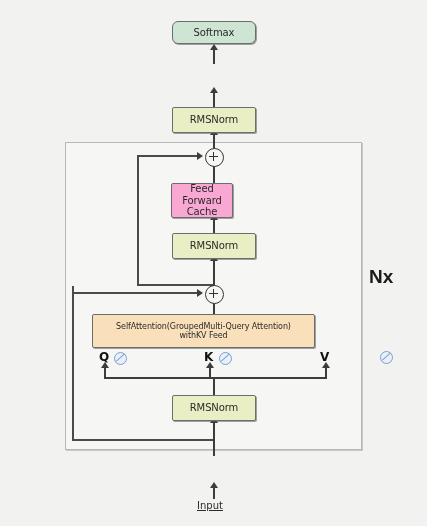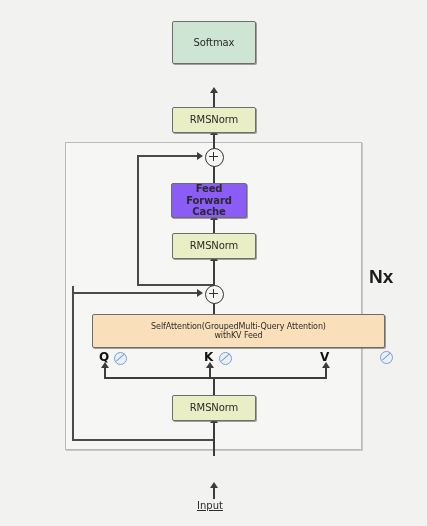--- a/index.html
+++ b/index.html
@@ -112,21 +112,21 @@
 <body style="background: rgb(242, 242, 240);">
 
 <div id="stage">
 
   <div class="block-frame" style="left:65px;top:142px;width:297px;height:308px;"></div>
 
   <div class="nx" style="left: 369px; top: 266px;">Nx</div>
 
   <div class="rope" style="left:380px;top:351px;"></div>
 
-  <div class="node" style="left:172px;top:21px;width:84px;height:43px;background:#cfe5d4;">
+  <div class="node" style="left:172px;top:21px;width:84px;height:23px;background:#cfe5d4;border-radius:6px;">
     <span>Softmax</span>
   </div>
 
   <div class="vline" style="left:213px;top:48px;height:16px;"></div>
   <div class="arrow-up" style="left:210px;top:44px;"></div>
 
 
   <div class="vline" style="left:213px;top:91px;height:16px;"></div>
   <div class="arrow-up" style="left:210px;top:87px;"></div>
 
@@ -136,21 +136,21 @@
 
   <div class="vline" style="left:213px;top:133px;height:23px;"></div>
   <div class="arrow-up" style="left:210px;top:129px;"></div>
 
   <div class="addnode" style="left:205px;top:148px;"></div>
 
   <div class="vline" style="left:213px;top:218px;height:22px;"></div>
   <div class="arrow-up" style="left:210px;top:160px;"></div>
   <div class="vline" style="left:213px;top:165px;height:18px;"></div>
 
-  <div class="node" style="left:171px;top:183px;width:76px;height:35px;background:#8b5cf6;font-weight:bold;">
+  <div class="node" style="left:171px;top:183px;width:62px;height:35px;background:#f9a8d4;">
     <span>Feed Forward</span>
     <span class="l2">Cache</span>
   </div>
 
   <div class="arrow-up" style="left:210px;top:214px;"></div>
 
   <div class="node" style="left:172px;top:233px;width:84px;height:26px;background:#eaeec4;">
     <span>RMSNorm</span>
   </div>
 
@@ -160,21 +160,21 @@
   <div class="rline v" style="left:137px;top:156px;height:130px;"></div>
   <div class="rline h" style="left:137px;top:284px;width:78px;"></div>
   <div class="rline h" style="left:137px;top:155px;width:62px;"></div>
   <div class="arrow-right" style="left:197px;top:152px;"></div>
 
   <div class="addnode" style="left:205px;top:285px;"></div>
 
   <div class="vline" style="left:213px;top:302px;height:12px;"></div>
   <div class="arrow-up" style="left:210px;top:297px;"></div>
 
-  <div class="node" style="left:92px;top:314px;width:293px;height:34px;background:#fadfbb;font-size:8px;">
+  <div class="node" style="left:92px;top:314px;width:223px;height:34px;background:#fadfbb;font-size:8px;">
     <span>SelfAttention(GroupedMulti-Query Attention)</span>
     <span class="l2" style="font-size:8px;">withKV Feed</span>
   </div>
 
   <div class="qkv" style="left:99px;top:350px;">Q</div>
   <div class="rope" style="left:114px;top:352px;"></div>
   <div class="vline" style="left:104px;top:366px;height:12px;"></div>
   <div class="arrow-up" style="left:101px;top:362px;"></div>
 
   <div class="qkv" style="left:204px;top:350px;">K</div>

